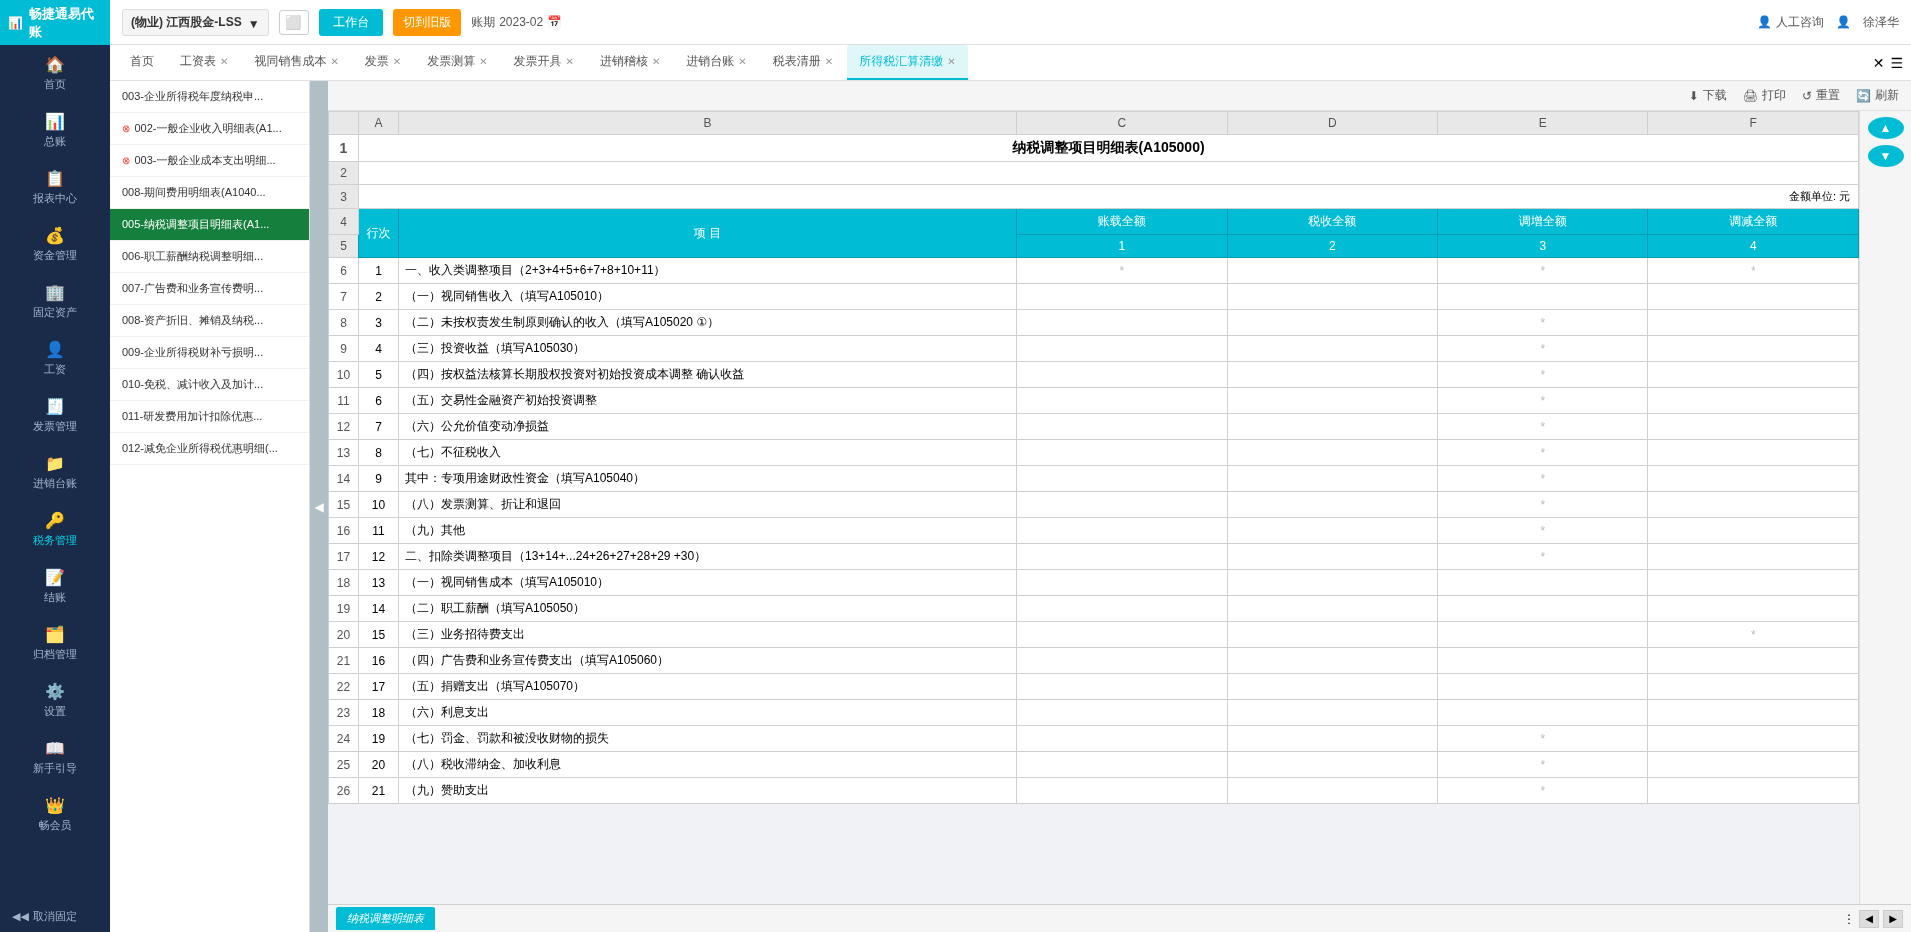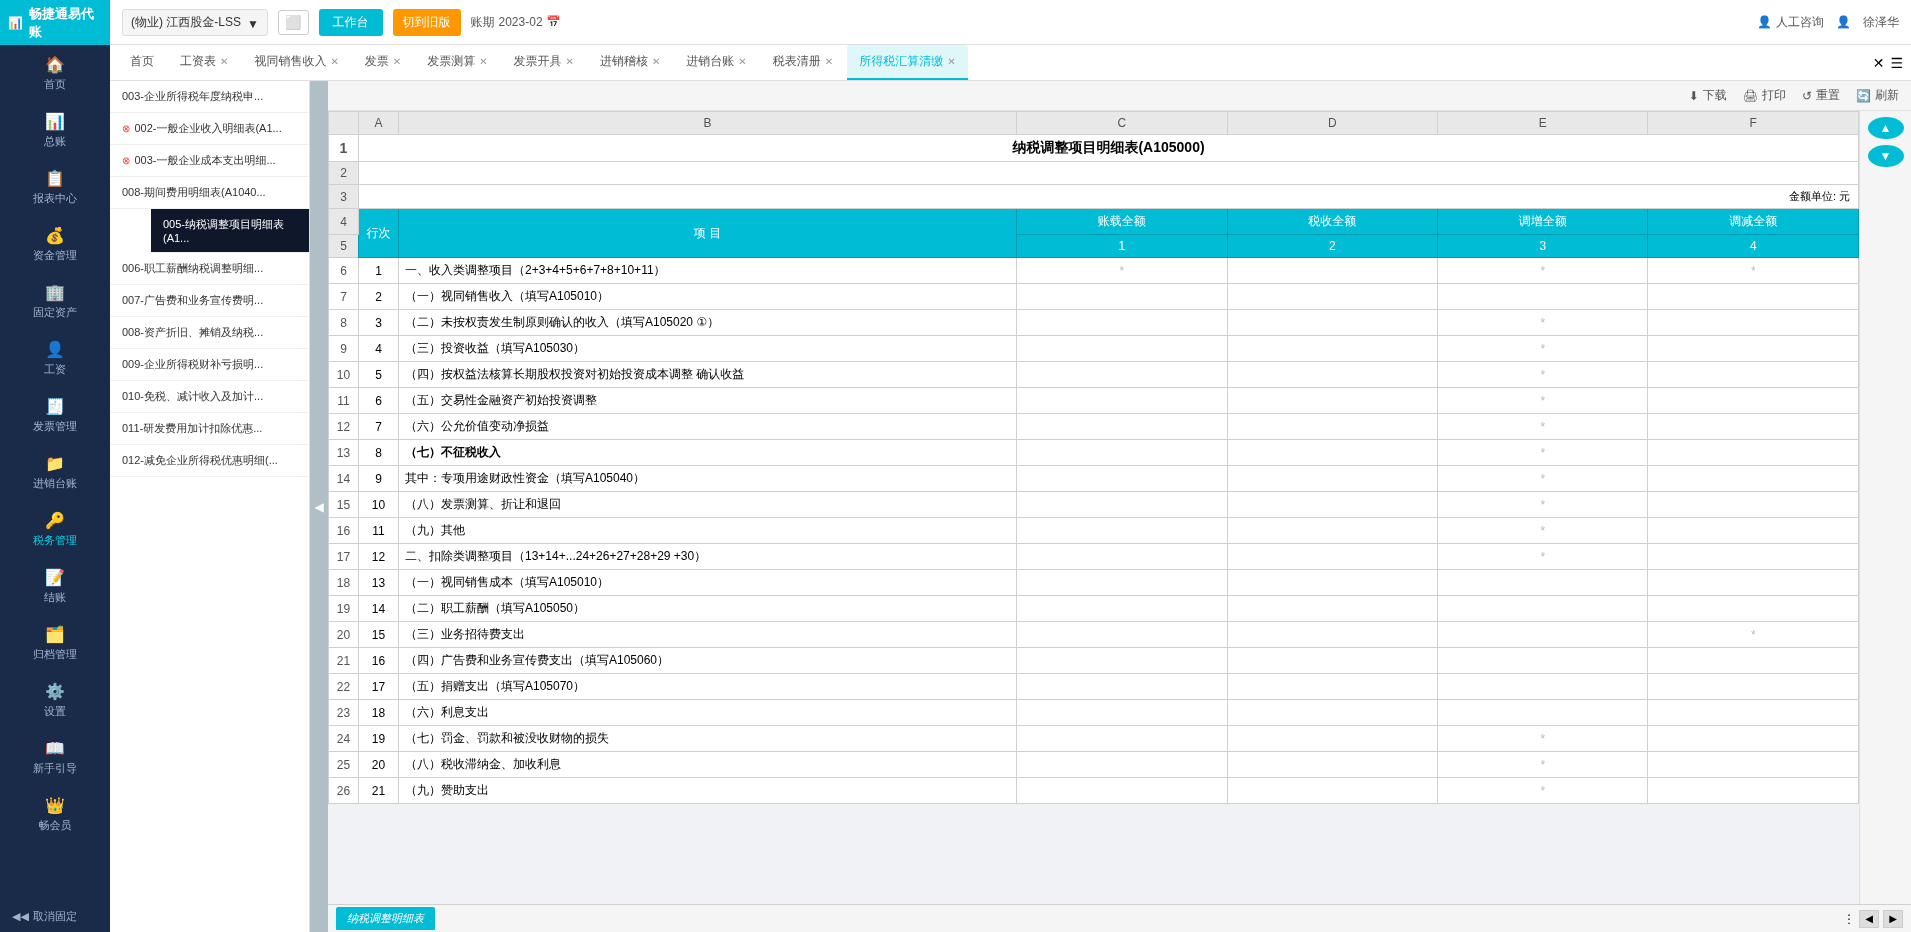--- a/index.html
+++ b/index.html
@@ -13,41 +13,41 @@
     .sidebar-item.active { color: #00d4e8; }
     .sidebar-item .icon { font-size: 16px; }
     .sidebar-bottom { margin-top: auto; }
     .sidebar-bottom-item { display: flex; align-items: center; padding: 8px 12px; color: #a0b4cc; cursor: pointer; font-size: 11px; gap: 4px; }
 
     
     .main { flex: 1; display: flex; flex-direction: column; overflow: hidden; }
 
     
     .top-header { background: white; height: 45px; display: flex; align-items: center; padding: 0 12px; border-bottom: 1px solid #e0e0e0; gap: 10px; }
-    .company-selector { display: flex; align-items: flex-end; gap: 6px; font-size: 12px; color: #333; background: #f5f5f5; border: 1px solid #ddd; padding: 4px 8px; border-radius: 3px; cursor: pointer; }
+    .company-selector { display: flex; align-items: flex-end; gap: 6px; font-size: 12px; color: #333; background: #f5f5f5; border: 1px solid #ddd; padding: 4px 8px; border-radius: 3px; cursor: pointer; font-weight: bold; }
     .work-bench-btn { background: #00bcd4; color: white; border: none; padding: 5px 14px; border-radius: 3px; cursor: pointer; font-size: 12px; }
     .old-version-btn { background: #ff9800; color: white; border: none; padding: 5px 10px; border-radius: 3px; cursor: pointer; font-size: 12px; }
     .period-label { font-size: 12px; color: #555; display: flex; align-items: center; gap: 4px; }
     .top-header-right { margin-left: auto; display: flex; align-items: center; gap: 12px; font-size: 12px; color: #555; }
 
     
     .tab-bar { background: white; border-bottom: 1px solid #e0e0e0; display: flex; align-items: center; padding: 0 8px; height: 36px; overflow-x: auto; }
     .tab-item { padding: 8px 12px; cursor: pointer; font-size: 12px; color: #555; white-space: nowrap; display: flex; align-items: center; gap: 4px; border-bottom: 2px solid transparent; }
     .tab-item.active { color: #00bcd4; background: #e0f7fa; border-bottom: 2px solid #00bcd4; border-radius: 3px 3px 0 0; }
     .tab-close { color: #999; font-size: 10px; }
     .tab-bar-right { margin-left: auto; display: flex; align-items: center; gap: 6px; }
 
     
     .content { flex: 1; display: flex; overflow: hidden; }
 
     
     .left-panel { width: 200px; background: white; border-right: 1px solid #e0e0e0; display: flex; flex-direction: column; overflow-y: auto; flex-shrink: 0; }
     .notice-bar { background: #fff8e1; padding: 8px 10px; font-size: 11px; color: #e65100; line-height: 1.4; border-bottom: 1px solid #ffe082; }
     .left-menu-item { padding: 8px 12px; font-size: 11px; color: #333; cursor: pointer; border-bottom: 1px solid #f0f0f0; display: flex; align-items: center; gap: 4px; }
-    .left-menu-item.active { background: #0f172a; color: white; margin-left: 41px; }
+    .left-menu-item.active { background: #15803d; color: white; }
     .left-menu-item .err-icon { color: #f44336; font-size: 10px; }
     .collapse-btn { width: 18px; background: #b0bec5; border: none; cursor: pointer; display: flex; align-items: center; justify-content: center; color: white; font-size: 12px; flex-shrink: 0; }
 
     
     .right-main { flex: 1; display: flex; flex-direction: column; overflow: hidden; }
     .toolbar { background: #f5f5f5; padding: 6px 12px; display: flex; align-items: center; gap: 16px; border-bottom: 1px solid #e0e0e0; }
     .toolbar-btn { display: flex; align-items: center; gap: 4px; cursor: pointer; color: #555; font-size: 12px; }
 
     
     .spreadsheet-container { flex: 1; display: flex; overflow: hidden; position: relative; }
@@ -175,21 +175,21 @@
   <div class="tab-bar">
     <div id="tabs-container" style="display:flex;align-items:center;gap:2px;">
         <div class="tab-item">
           <span>首页</span>
         </div>
         <div class="tab-item">
           <span>工资表</span>
           <span class="tab-close">✕</span>
         </div>
         <div class="tab-item">
-          <span>视同销售收入</span>
+          <span>视同销售成本</span>
           <span class="tab-close">✕</span>
         </div>
         <div class="tab-item">
           <span>发票</span>
           <span class="tab-close">✕</span>
         </div>
         <div class="tab-item">
           <span>发票测算</span>
           <span class="tab-close">✕</span>
         </div>
@@ -393,21 +393,21 @@
     <td class="hang" style="text-align:center;width:40px;">7</td>
     <td class="project" style="min-width:320px;text-align:left;">（六）公允价值变动净损益</td>
     <td class="num-cell" style="text-align:center;min-width:120px;"><span style="color:#bbb;"></span></td>
     <td class="num-cell" style="text-align:center;min-width:120px;"><span style="color:#bbb;"></span></td>
     <td class="num-cell" style="text-align:center;min-width:120px;"><span style="color:#bbb;">*</span></td>
     <td class="num-cell" style="text-align:center;min-width:120px;"><span style="color:#bbb;"></span></td>
   </tr>
                 <tr class="data-row">
     <td class="row-header">13</td>
     <td class="hang" style="text-align:center;width:40px;">8</td>
-    <td class="project" style="min-width:320px;text-align:left;font-weight:bold;">（七）不征税收入</td>
+    <td class="project" style="min-width:320px;text-align:left;">（七）不征税收入</td>
     <td class="num-cell" style="text-align:center;min-width:120px;"><span style="color:#bbb;"></span></td>
     <td class="num-cell" style="text-align:center;min-width:120px;"><span style="color:#bbb;"></span></td>
     <td class="num-cell" style="text-align:center;min-width:120px;"><span style="color:#bbb;">*</span></td>
     <td class="num-cell" style="text-align:center;min-width:120px;"><span style="color:#bbb;"></span></td>
   </tr>
                 <tr class="data-row">
     <td class="row-header">14</td>
     <td class="hang" style="text-align:center;width:40px;">9</td>
     <td class="project" style="min-width:320px;text-align:left;">其中：专项用途财政性资金（填写A105040）</td>
     <td class="num-cell" style="text-align:center;min-width:120px;"><span style="color:#bbb;"></span></td>

